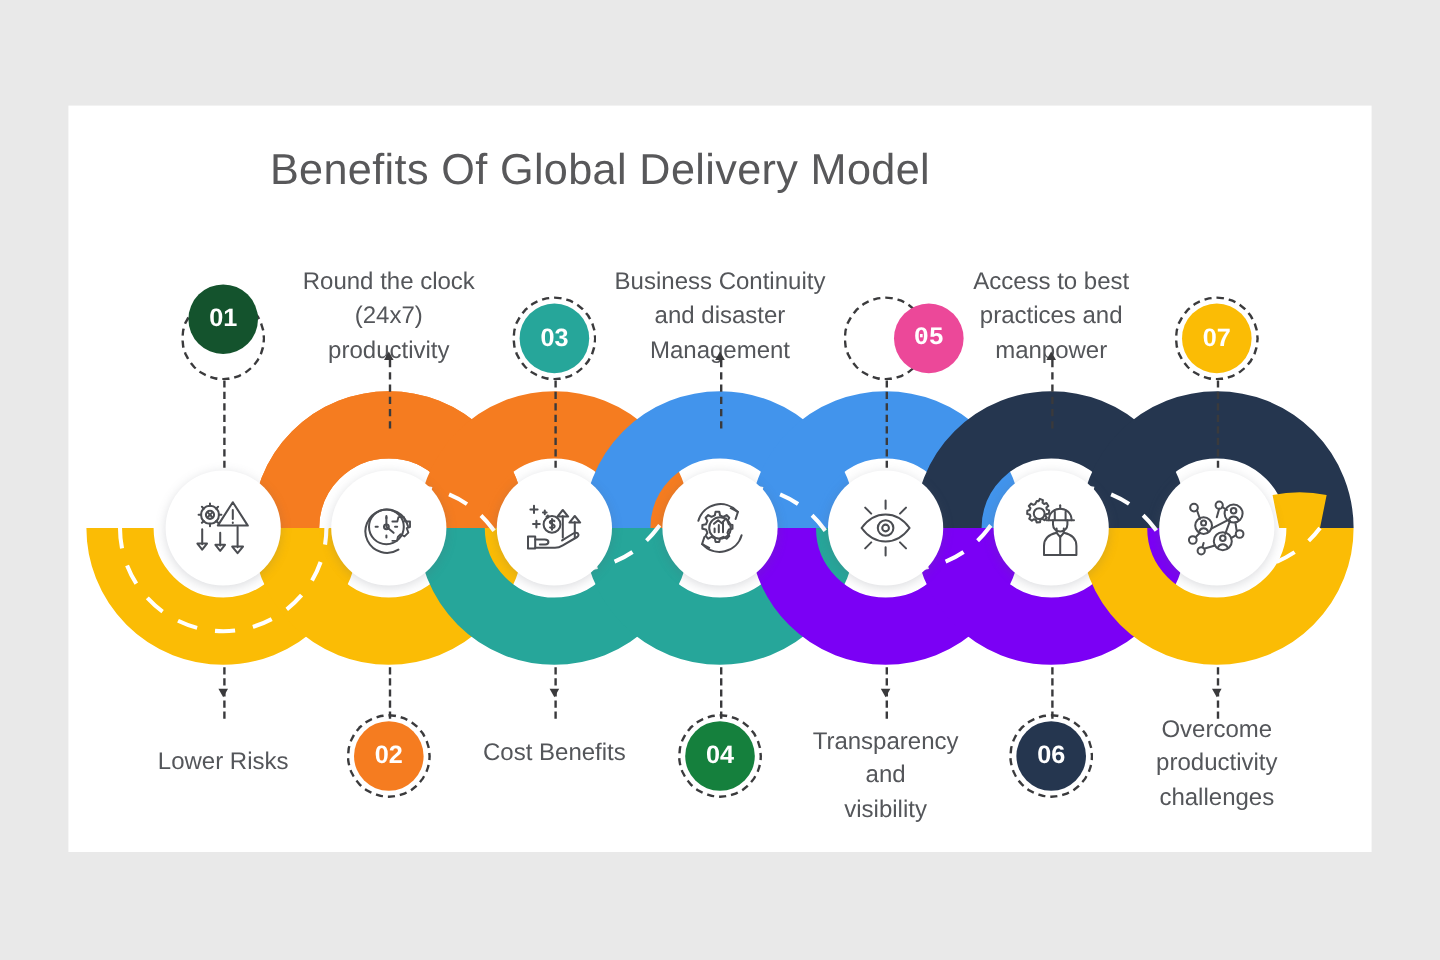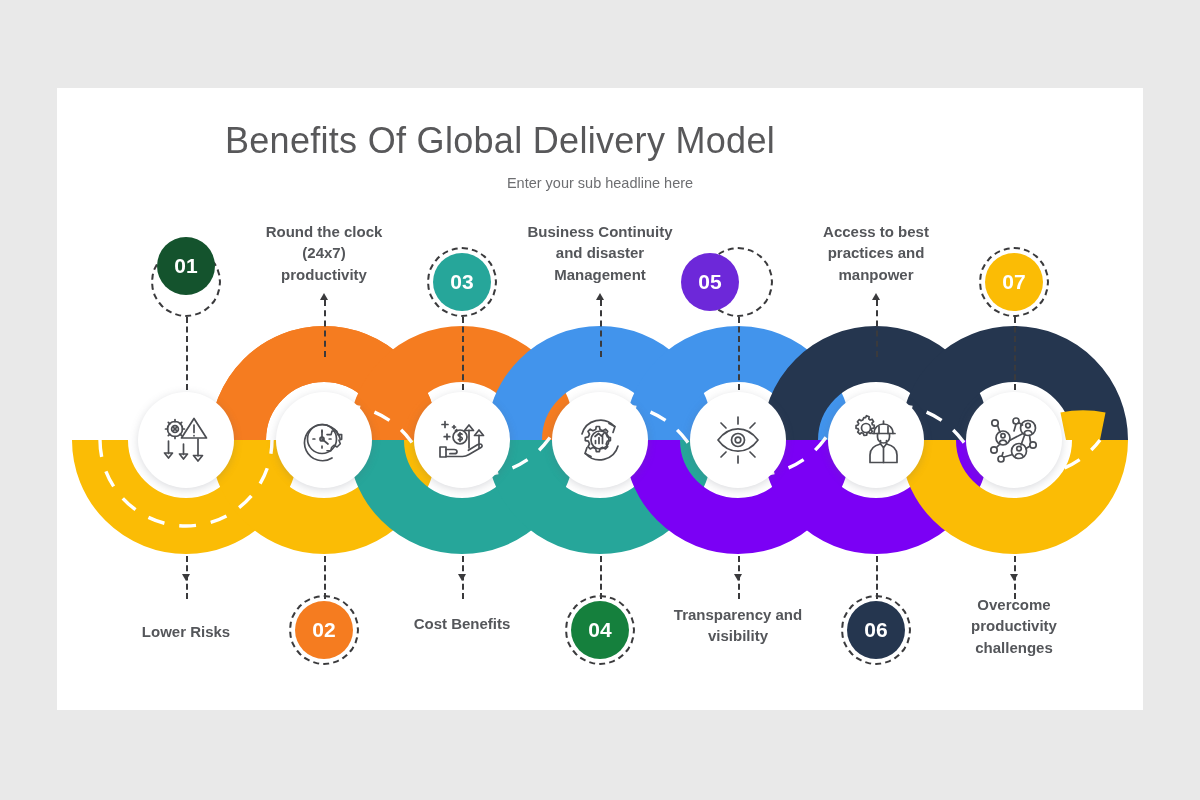--- a/index.html
+++ b/index.html
@@ -102,33 +102,32 @@
     display: flex;
     align-items: center;
     justify-content: center;
   }
   .icon-circle svg { display: block; }
 
   
   .step-label {
     position: absolute;
     text-align: center;
-    font-size: 15px;
-    font-weight: 700;
+    font-size: 20px;
+    font-weight: 400;
     color: #54565a;
     line-height: 1.42;
   }
 </style>
 </head>
 <body>
 
 <div id="slide">
 
   <div id="title">Benefits Of Global Delivery Model</div>
-  <div id="subtitle">Enter your sub headline here</div>
 
   <svg id="wave" viewBox="0 0 1086 622">
     <defs>
 
       <clipPath id="clipTop">
           <rect x="0" y="0" width="1086" height="352"></rect>
         </clipPath>
       <clipPath id="clipBot">
           <rect x="0" y="352" width="1086" height="270"></rect>
         </clipPath>
@@ -211,21 +210,21 @@
 
   <div class="step-label" id="l4" style="left:453px; top:133px; width:180px;">
     <div>Business Continuity</div>
     <div>and disaster</div>
     <div>Management</div>
   </div>
   <div class="connector" style="left:543px; top:212px; height:57px;"></div>
   <div class="arrowhead up" style="left:538.5px; top:205px;"></div>
 
   <div class="badge-ring" style="left:646px; top:159px;"></div>
-  <div class="badge" id="b5" style="left: 624px; top: 165px; background: #6d28d9;">05</div>
+  <div class="badge" id="b5" style="left: 688px; top: 165px; background: #ec4899; font-family: Liberation Mono, monospace;">05</div>
   <div class="connector" style="left:681px; top:229px; height:92px;"></div>
   <div class="arrowhead down" style="left:676.5px; top:321px;"></div>
 
   <div class="step-label" id="l6" style="left:729px; top:133px; width:180px;">
     <div>Access to best</div>
     <div>practices and</div>
     <div>manpower</div>
   </div>
   <div class="connector" style="left:819px; top:212px; height:57px;"></div>
   <div class="arrowhead up" style="left:814.5px; top:205px;"></div>

